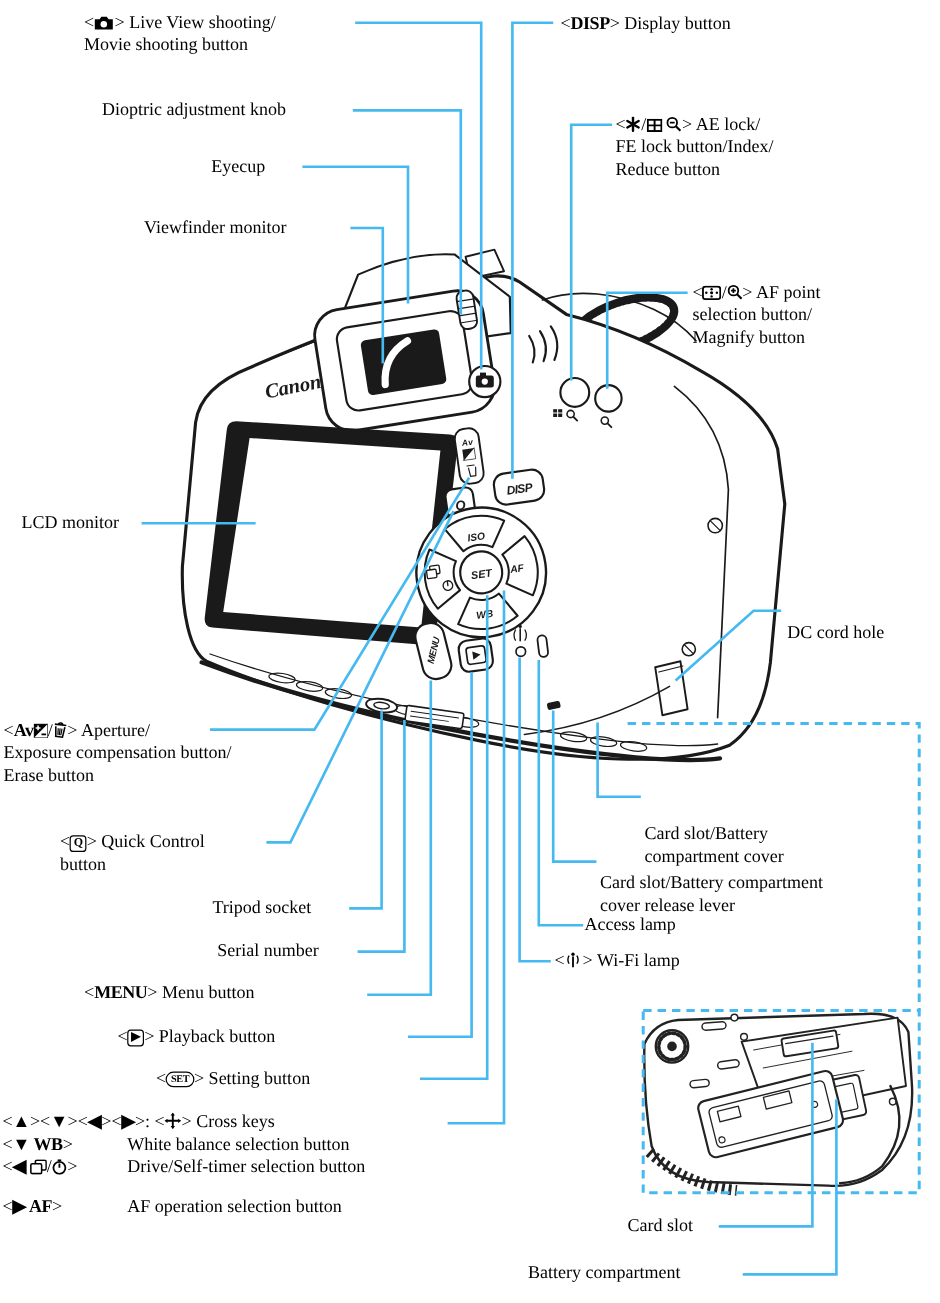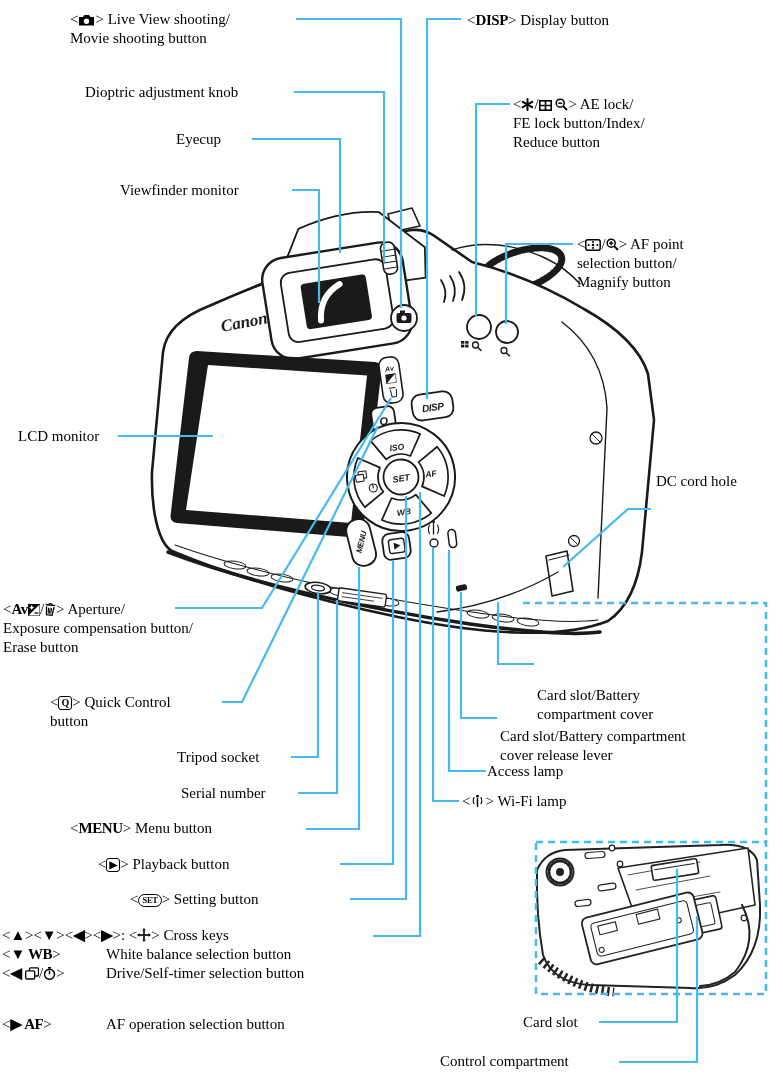--- a/index.html
+++ b/index.html
@@ -2,36 +2,36 @@
 <html><head>
 <meta charset="utf-8">
 <style>
   html,body{margin:0;padding:0;background:#fff;}
   #stage{position:relative;width:783px;height:1086px;background:#fff;overflow:hidden;
          font-family:"Liberation Sans",sans-serif;color:#000;}
   #art{position:absolute;left:0;top:0;}
   #labels{position:absolute;left:0;top:0;width:100%;height:100%;}
   .label{position:absolute;font-size:15px;line-height:19px;white-space:nowrap;font-family:Liberation Serif, serif;}
   .lline{height:19px;}
-  .lline.gap{margin-top:32px;}
+  .lline.gap{margin-top:14px;}
   .st{font-weight:400;}
   .sk{font-weight:700;letter-spacing:-0.4px;}
   .boxed{display:inline-block;border:1.5px solid #000;border-radius:3px;padding:0 2px;
          font-size:10px;font-weight:700;line-height:12px;vertical-align:1px;}
   .oval{display:inline-block;border:1.4px solid #000;border-radius:9px;padding:0 3px;
         font-size:8.5px;font-weight:700;line-height:11px;vertical-align:1.5px;letter-spacing:-0.3px;}
   .icn{display:inline-block;vertical-align:-2px;}
   .icn svg{display:block;}
   .keycol{display:inline-block;width:104px;}
   
   .L-live-view{left:70px;top:10px}   .L-dioptric{left:85px;top:83px}
   .L-eyecup{left:176px;top:130px}    .L-viewfinder{left:120px;top:181px}
   .L-disp{left:467px;top:11px}       .L-ae-lock{left:513px;top:95px}
   .L-af-point{left:577px;top:235px}  .L-lcd{left:18px;top:427px}
-  .L-dc-cord{left:656px;top:472px}   .L-aperture{left:3px;top:600px}
+  .L-dc-cord{left:656px;top:519px}   .L-aperture{left:3px;top:600px}
   .L-quick-control{left:50px;top:693px} .L-tripod{left:177px;top:748px}
   .L-serial{left:181px;top:784px}    .L-menu{left:70px;top:819px}
   .L-playback{left:98px;top:855px}   .L-setting{left:130px;top:890px}
   .L-cross-keys{left:2px;top:926px}  .L-wifi{left:462px;top:792px}
   .L-access{left:487px;top:762px}    .L-release-lever{left:500px;top:727px}
   .L-cover{left:537px;top:686px}     .L-card-slot{left:523px;top:1013px}
   .L-battery{left:440px;top:1052px}
 </style>
 </head>
 <body>
@@ -397,17 +397,17 @@
         <div class="lline"><span class="st">cover release lever</span></div>
       </div>
       <div class="label L-cover">
         <div class="lline"><span class="st">Card slot/Battery</span></div>
         <div class="lline"><span class="st">compartment cover</span></div>
       </div>
       <div class="label L-card-slot">
         <div class="lline"><span class="st">Card slot</span></div>
       </div>
       <div class="label L-battery">
-        <div class="lline"><span class="st">Control compartment</span></div>
+        <div class="lline"><span class="st">Battery compartment</span></div>
       </div>
     </div>
 
 </div>
 
 </body></html>

